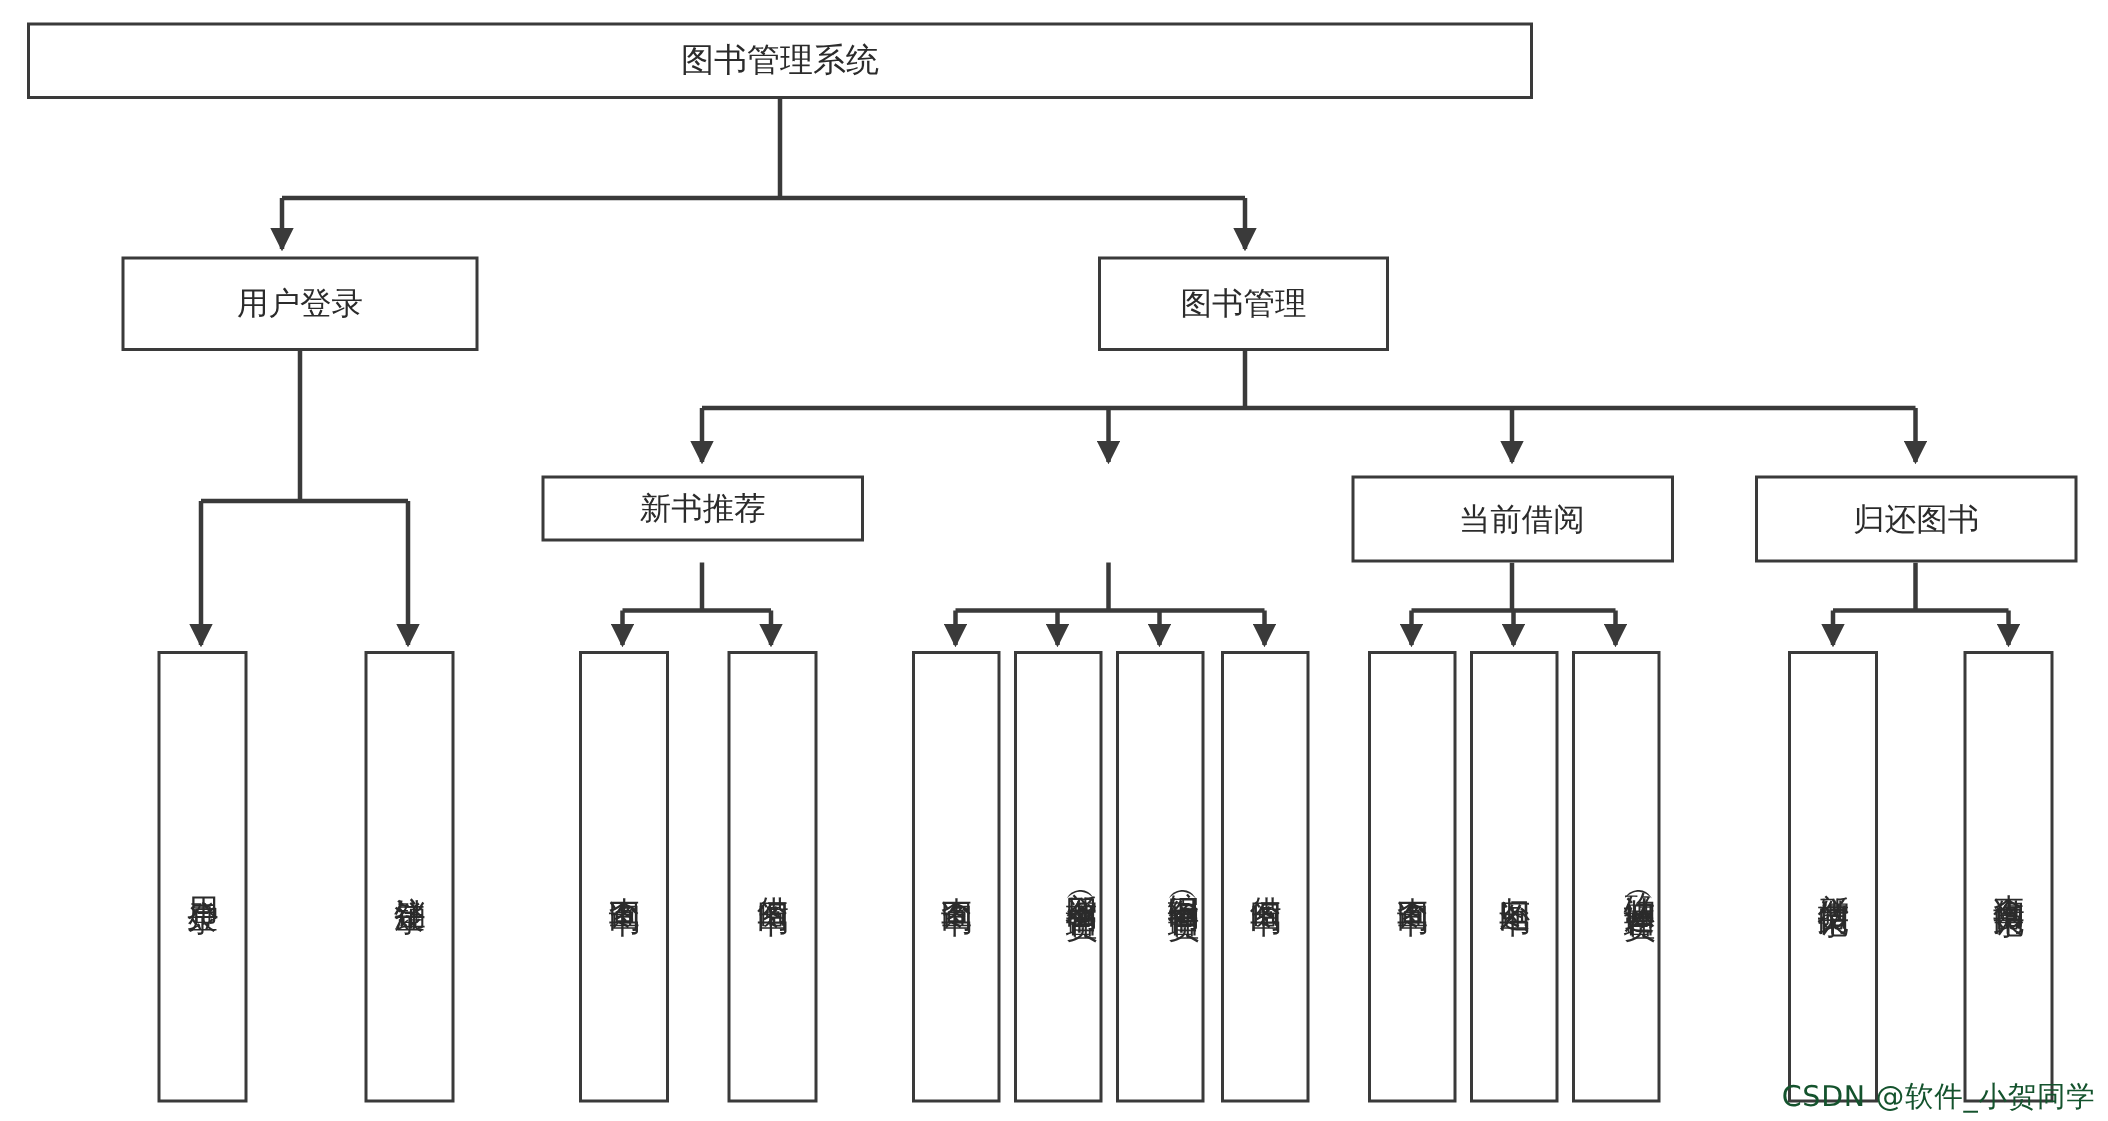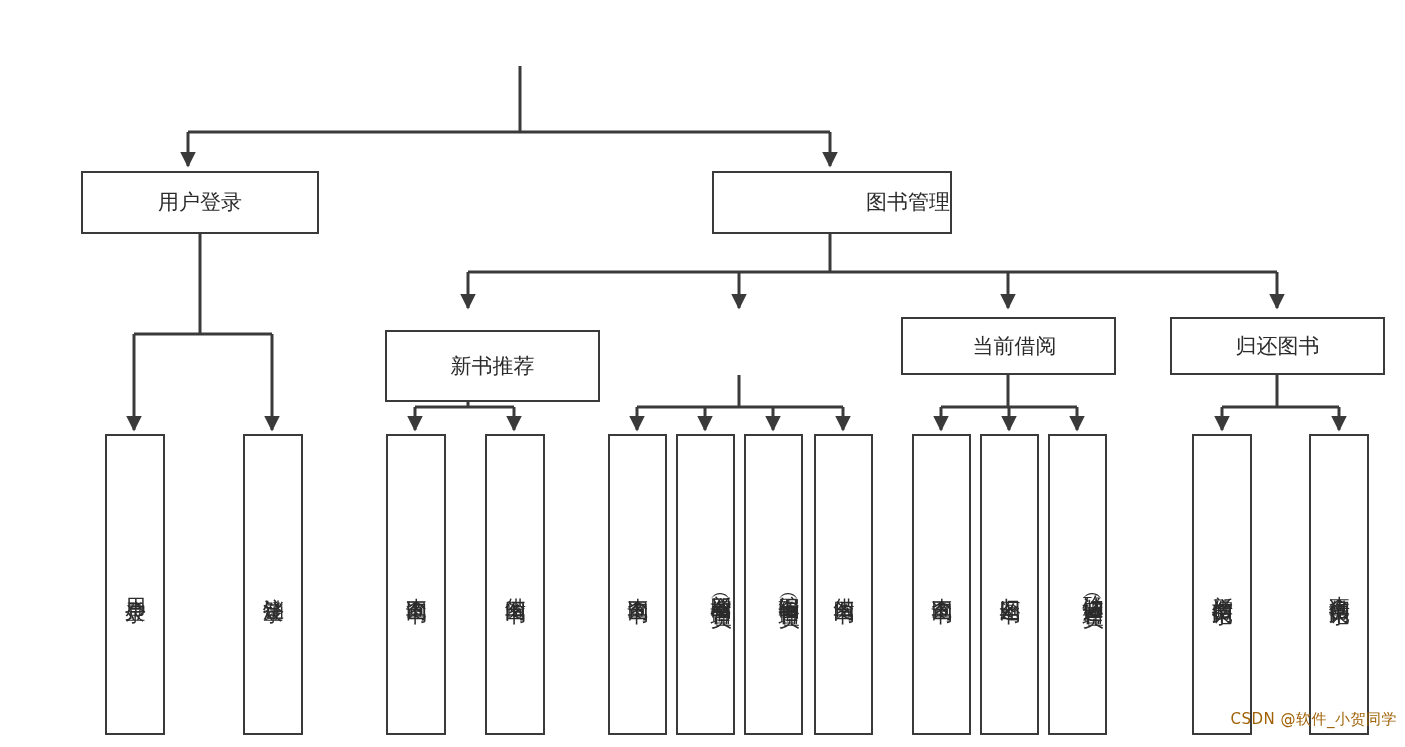--- a/index.html
+++ b/index.html
@@ -59,23 +59,23 @@
   .node-leaf.leaf-mid {
     align-items: center;
     padding-top: 0;
   }
   .leaf-text {
     display: block;
   }
   #watermark {
     position: absolute;
     right: 8px;
-    bottom: 18px;
-    font-size: 15px;
-    color: #a16207;
+    bottom: 3px;
+    font-size: 19px;
+    color: #14532d;
     letter-spacing: 0.5px;
     z-index: 3;
     white-space: nowrap;
   }
 </style>
 </head>
 <body>
 
 <div id="diagram-root">
 
@@ -125,30 +125,33 @@
       <path d="M 1009 407 L 1009 430" marker-end="url(#arrow)"></path>
       <path d="M 1077 407 L 1077 430" marker-end="url(#arrow)"></path>
 
       <path d="M 1277 375 L 1277 407"></path>
       <path d="M 1222 407 L 1339 407"></path>
       <path d="M 1222 407 L 1222 430" marker-end="url(#arrow)"></path>
       <path d="M 1339 407 L 1339 430" marker-end="url(#arrow)"></path>
     </g>
   </svg>
 
+  <div class="node node-root" style="left:18px; top:15px; width:1004px; height:51px;">
+    <span>图书管理系统</span>
+  </div>
 
   <div class="node node-mid" style="left:81px; top:171px; width:238px; height:63px;">
     <span>用户登录</span>
   </div>
 
-  <div class="node node-mid" style="left:712px; top:171px; width:240px; height:63px;justify-content:flex-end;">
+  <div class="node node-mid" style="left:732px; top:171px; width:194px; height:63px;">
     <span>图书管理</span>
   </div>
 
-  <div class="node node-sub" style="left:361px; top:330px; width:215px; height:72px;margin-left:24px;">
+  <div class="node node-sub" style="left:361px; top:317px; width:215px; height:44px;">
     <span>新书推荐</span>
   </div>
 
 
   <div class="node node-sub" style="left:901px; top:317px; width:215px; height:58px;padding-left:12px;">
     <span>当前借阅</span>
   </div>
 
   <div class="node node-sub" style="left:1170px; top:317px; width:215px; height:58px;">
     <span>归还图书</span>

